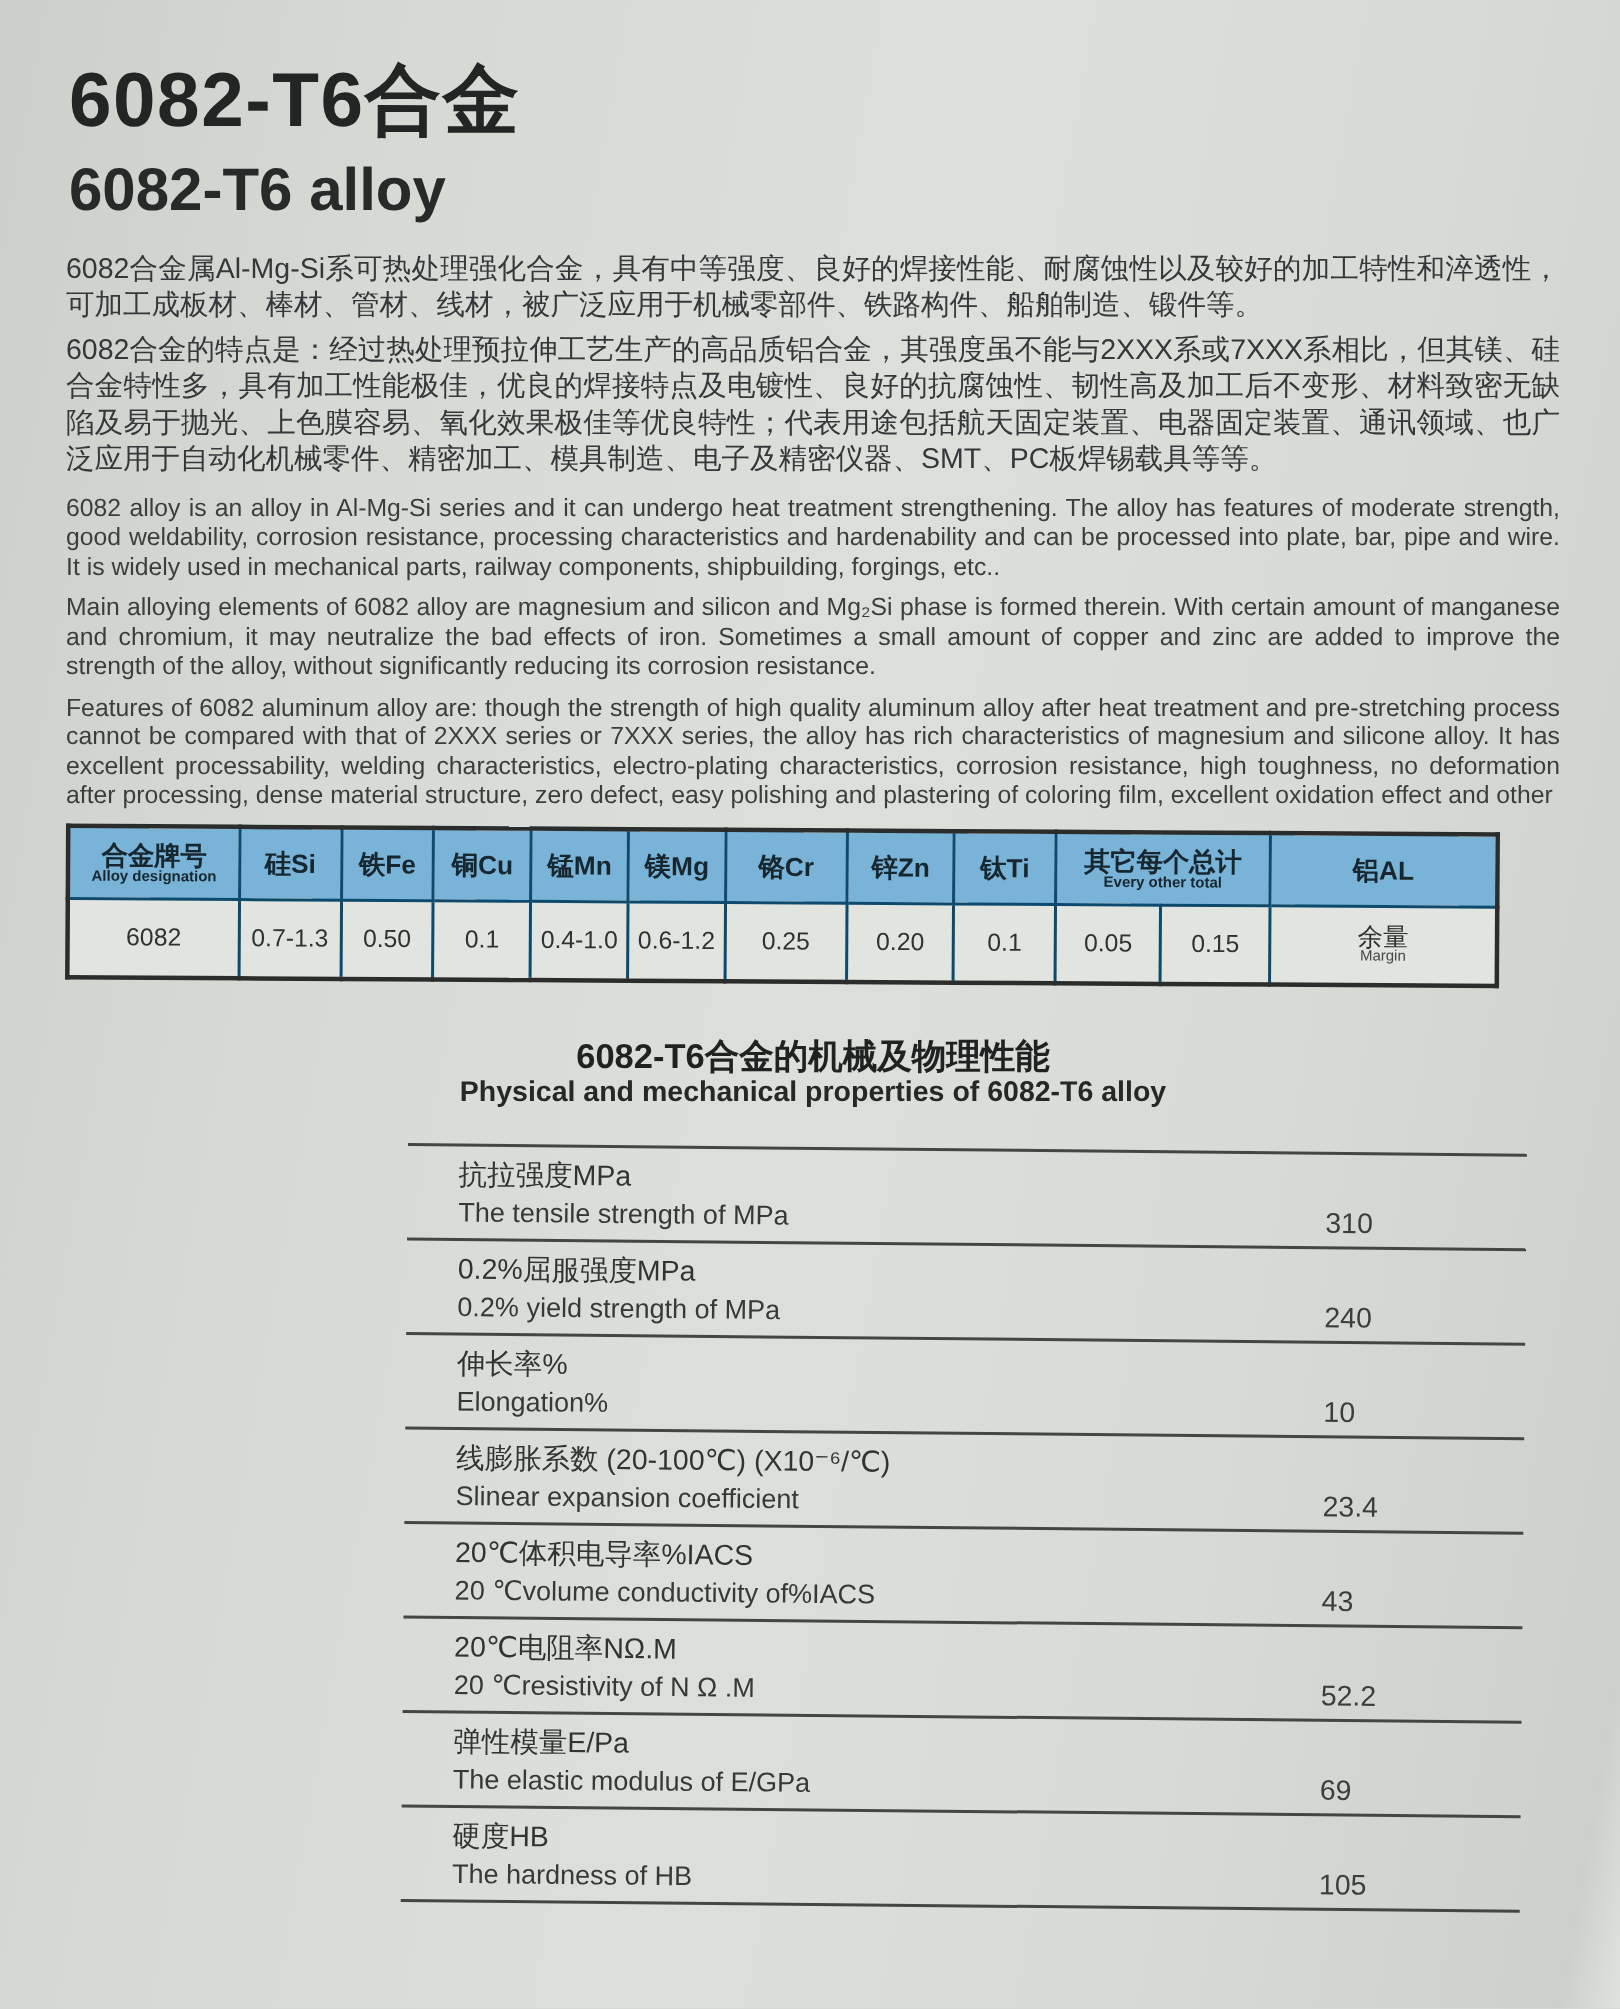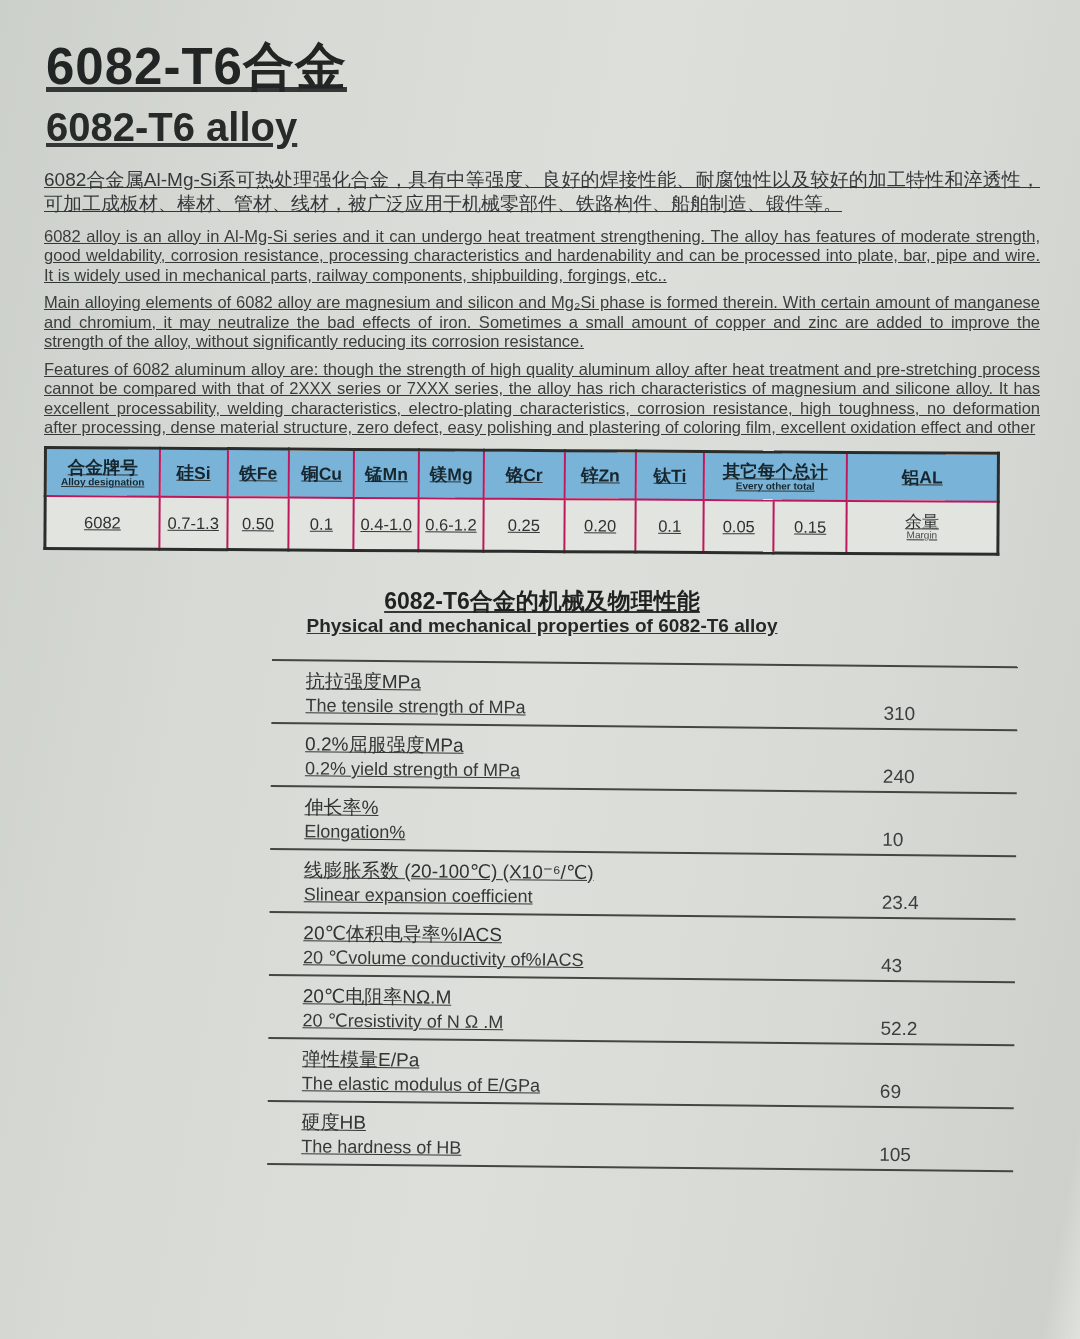--- a/index.html
+++ b/index.html
@@ -6,40 +6,39 @@
   body{
     width:1080px;height:1339px;overflow:hidden;
     font-family:"Liberation Sans","DejaVu Sans",sans-serif;
     background:#d5d8d2;
   }
   .page{
     position:relative;width:1080px;height:1339px;box-sizing:border-box;
     padding:40px 40px 0 44px;
     background:linear-gradient(100deg,#ccd0ca 0%,#d7dad4 22%,#dde0da 50%,#d8dbd5 75%,#ced1cb 97%,#dfe2dd 100%);
     color:#333736;
-    text-decoration:underline;
   }
   
   .title-zh{font-size:51px;font-weight:bold;color:#212524;letter-spacing:1px;margin:0 0 12px 2px;line-height:1.05;}
   .title-en{font-size:40px;font-weight:bold;color:#262a29;margin:0 0 20px 2px;line-height:1.05;}
   
   .para-zh{font-size:19px;line-height:24.5px;text-align:justify;color:#34383,7;color:#34383a;margin:0 0 5px 0;}
   .zh-block{margin-bottom:10px;}
   .para-en{font-size:16.5px;line-height:19.5px;text-align:justify;color:#3a3e3d;margin:0 0 8px 0;}
   
   .sec-heading{margin:6px 0 12px 0;}
   .sec-heading .h-zh{font-size:24px;font-weight:bold;color:#1e2221;}
   .sec-heading .h-en{font-size:21px;font-weight:bold;color:#242827;margin-left:12px;}
   
   table.comp{
     width:956px;border-collapse:collapse;table-layout:fixed;
     transform:rotate(0.35deg);transform-origin:left top;
     border:3px solid #2a2d2b;background:#e2e4df;
   }
-  table.comp th,table.comp td{border:2px solid #be185d;text-align:center;vertical-align:middle;padding:2px 1px;overflow:hidden;}
+  table.comp th,table.comp td{border:2px solid #0c4a6e;text-align:center;vertical-align:middle;padding:2px 1px;overflow:hidden;}
   table.comp th{background:#79b3d8;color:#17272f;font-weight:bold;height:42px;}
   .th-zh{font-size:17.5px;line-height:19px;font-weight:bold;}
   .th-sub{font-size:10px;line-height:11px;font-weight:bold;margin-top:-1px;}
   table.comp td{font-size:16.5px;color:#2e3332;height:46px;}
   .td-sub{font-size:10px;line-height:12px;color:#45494 8;color:#454948;margin-top:-2px;}
   .td-zh{font-size:17px;line-height:18px;}
   
   .sec2{margin-top:38px;text-align:center;}
   .sec2 .h2-zh{font-size:23px;font-weight:bold;color:#1e2221;line-height:1.15;}
   .sec2 .h2-en{font-size:19px;font-weight:bold;color:#242827;line-height:1.3;}
@@ -58,20 +57,21 @@
 </head>
 <body>
 
 <div class="page">
 
   <h1 class="title-zh">6082-T6合金</h1>
   <h2 class="title-en">6082-T6 alloy</h2>
 
   <div class="zh-block">
     <p class="para-zh">6082合金属Al-Mg-Si系可热处理强化合金，具有中等强度、良好的焊接性能、耐腐蚀性以及较好的加工特性和淬透性，可加工成板材、棒材、管材、线材，被广泛应用于机械零部件、铁路构件、船舶制造、锻件等。</p>
+    <p class="para-zh">6082合金的特点是：经过热处理预拉伸工艺生产的高品质铝合金，其强度虽不能与2XXX系或7XXX系相比，但其镁、硅合金特性多，具有加工性能极佳，优良的焊接特点及电镀性、良好的抗腐蚀性、韧性高及加工后不变形、材料致密无缺陷及易于抛光、上色膜容易、氧化效果极佳等优良特性；代表用途包括航天固定装置、电器固定装置、通讯领域、也广泛应用于自动化机械零件、精密加工、模具制造、电子及精密仪器、SMT、PC板焊锡载具等等。</p>
   </div>
 
   <div>
     <p class="para-en">6082 alloy is an alloy in Al-Mg-Si series and it can undergo heat treatment strengthening. The alloy has features of moderate strength, good weldability, corrosion resistance, processing characteristics and hardenability and can be processed into plate, bar, pipe and wire. It is widely used in mechanical parts, railway components, shipbuilding, forgings, etc..</p>
     <p class="para-en">Main alloying elements of 6082 alloy are magnesium and silicon and Mg₂Si phase is formed therein. With certain amount of manganese and chromium, it may neutralize the bad effects of iron. Sometimes a small amount of copper and zinc are added to improve the strength of the alloy, without significantly reducing its corrosion resistance.</p>
     <p class="para-en">Features of 6082 aluminum alloy are: though the strength of high quality aluminum alloy after heat treatment and pre-stretching process cannot be compared with that of 2XXX series or 7XXX series, the alloy has rich characteristics of magnesium and silicone alloy. It has excellent processability, welding characteristics, electro-plating characteristics, corrosion resistance, high toughness, no deformation after processing, dense material structure, zero defect, easy polishing and plastering of coloring film, excellent oxidation effect and other</p>
   </div>
 
 
   <table class="comp">

